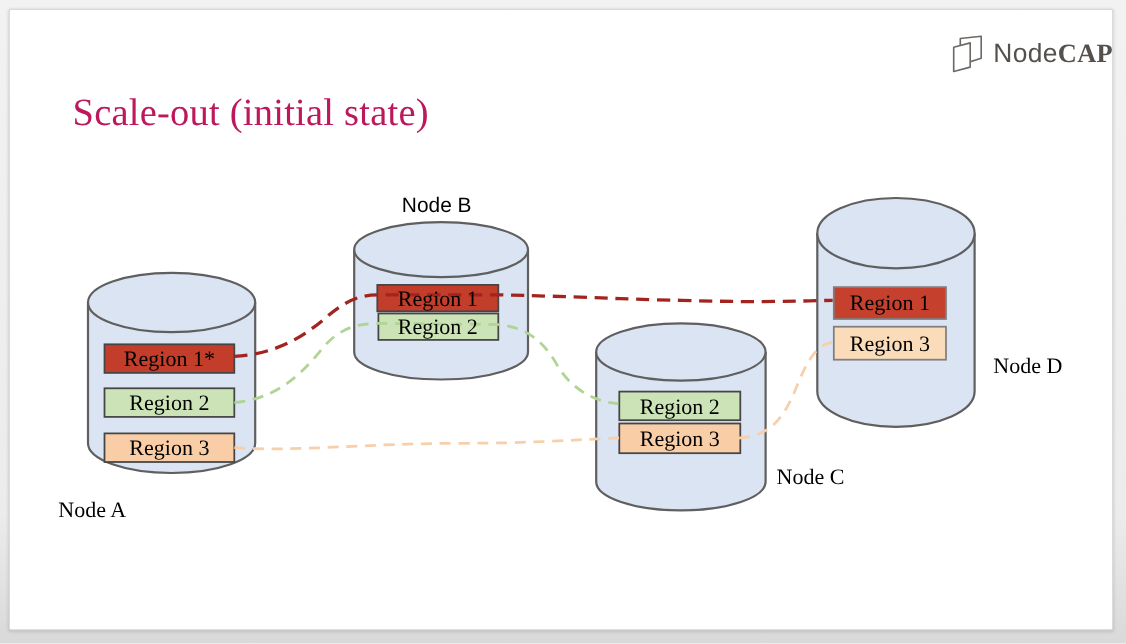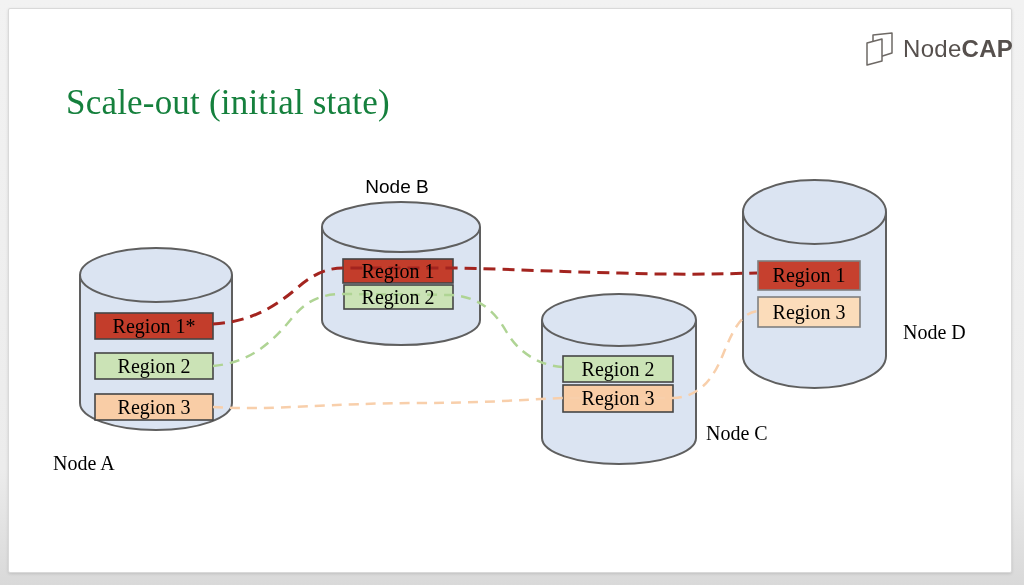--- a/index.html
+++ b/index.html
@@ -9,30 +9,30 @@
     font-family:"Liberation Serif", serif;
   }
   .slide{
     position:absolute;left:8px;top:8px;width:1002px;height:563px;
     background:#ffffff;border:1px solid #d9d9d9;border-radius:2px;
     box-shadow:0 1px 3px rgba(0,0,0,0.12);
   }
   .slide-title{
     position:absolute;left:57px;top:74px;margin:0;
     font-family:"Liberation Serif", serif;font-weight:400;
-    font-size:35px;color:#15803d;letter-spacing:0.2px;white-space:nowrap;
+    font-size:35px;color:#be185d;letter-spacing:0.2px;white-space:nowrap;
   }
   .logo{
     position:absolute;left:853px;top:22px;display:flex;align-items:center;gap:7px;
   }
   .logo-text{
     font-family:"Liberation Sans", sans-serif;font-size:24px;color:#56504d;
     white-space:nowrap;letter-spacing:0.3px;
   }
-  .logo-text .bold{font-weight:700;}
+  .logo-text .bold{font-weight:700;font-family:Liberation Serif, serif;}
   .diagram-svg{position:absolute;left:0;top:0;width:1024px;height:585px;}
   .cyl{fill:#dbe4f2;stroke:#5f5f5f;stroke-width:2;}
   .region-rect{stroke-width:1.6;}
   .r1{fill:#c33d2b;stroke:#454545;}
   .r2{fill:#cbe3b6;stroke:#454545;}
   .r3{fill:#f9cda6;stroke:#454545;}
   .r1d{fill:#c6402e;stroke:#7f7f7f;}
   .r3d{fill:#fbdcba;stroke:#7f7f7f;}
   .region-label{
     font-family:"Liberation Serif", serif;font-size:20px;fill:#000000;

